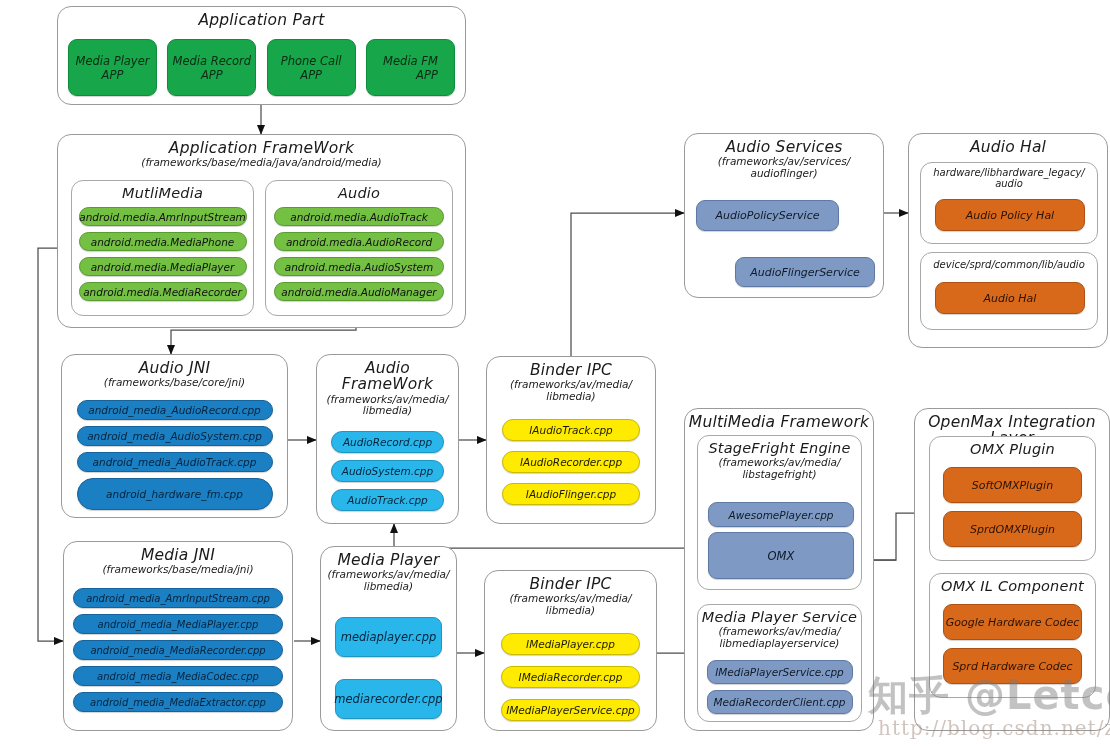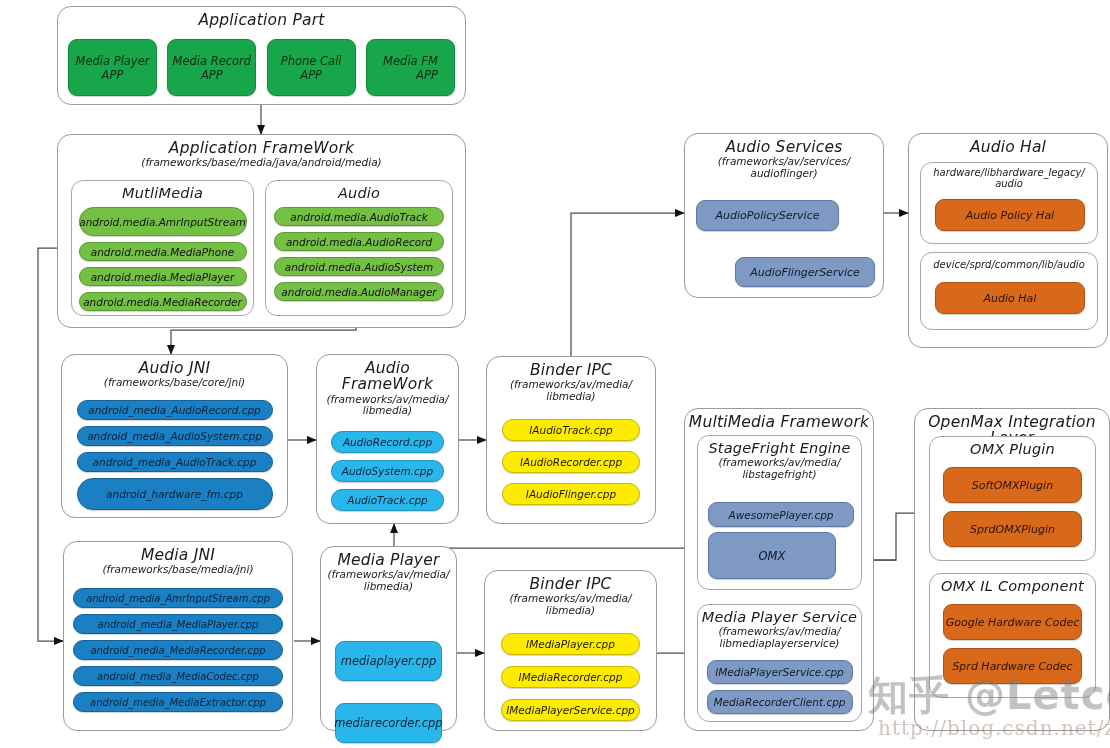--- a/index.html
+++ b/index.html
@@ -136,21 +136,21 @@
     </div>
   </div>
 
   <div class="grp" style="left:41px;top:134px;width:409px;height:194px;">
     <div class="grp-title">Application FrameWork</div>
     <div class="grp-sub">(frameworks/base/media/java/android/media)</div>
 
     <div class="grp sub" style="left:13px;top:45px;width:183px;height:136px;">
       <div class="grp-title sm">MutliMedia</div>
       <div class="pills" style="top:26px;gap:6px;">
-        <div class="pill round c-green" style="width:168px;height:29px;text-align:right;">android.media.AmrInputStream</div>
+        <div class="pill round c-green" style="width:168px;height:19px;text-align:right;">android.media.AmrInputStream</div>
         <div class="pill round c-green" style="width:168px;height:19px;">android.media.MediaPhone</div>
         <div class="pill round c-green" style="width:168px;height:19px;">android.media.MediaPlayer</div>
         <div class="pill round c-green" style="width:168px;height:19px;">android.media.MediaRecorder</div>
       </div>
     </div>
 
     <div class="grp sub" style="left:207px;top:45px;width:188px;height:136px;">
       <div class="grp-title sm">Audio</div>
       <div class="pills" style="top:26px;gap:6px;">
         <div class="pill round c-green" style="width:170px;height:19px;">android.media.AudioTrack</div>
@@ -227,21 +227,21 @@
       <div class="pill round c-bluedark" style="width:210px;height:20px;font-size:10px;">android_media_MediaCodec.cpp</div>
       <div class="pill round c-bluedark" style="width:210px;height:20px;font-size:10px;">android_media_MediaExtractor.cpp</div>
     </div>
   </div>
 
   <div class="grp" style="left:304px;top:546px;width:137px;height:185px;">
     <div class="grp-title">Media Player</div>
     <div class="grp-sub" style="white-space:pre-line;">(frameworks/av/media/
 libmedia)</div>
     <div class="pills" style="top:70px;gap:22px;">
-      <div class="pill rect c-bluecyan" style="width:107px;height:40px;margin-top:24px;">mediaplayer.cpp</div>
+      <div class="pill rect c-bluecyan" style="width:107px;height:40px;">mediaplayer.cpp</div>
       <div class="pill rect c-bluecyan" style="width:107px;height:40px;">mediarecorder.cpp</div>
     </div>
   </div>
 
   <div class="grp" style="left:468px;top:570px;width:173px;height:161px;">
     <div class="grp-title">Binder IPC</div>
     <div class="grp-sub" style="white-space:pre-line;">(frameworks/av/media/
 libmedia)</div>
     <div class="pills" style="top:62px;gap:11px;">
       <div class="pill round c-yellow" style="width:139px;height:22px;">IMediaPlayer.cpp</div>
@@ -251,21 +251,21 @@
   </div>
 
   <div class="grp" style="left:668px;top:408px;width:190px;height:323px;">
     <div class="grp-title">MultiMedia Framework</div>
 
     <div class="grp sub" style="left:12px;top:26px;width:165px;height:155px;">
       <div class="grp-title sm">StageFright Engine</div>
       <div class="grp-sub" style="white-space:pre-line;">(frameworks/av/media/
 libstagefright)</div>
       <div class="pill rect c-slate" style="position:absolute;left:10px;top:66px;width:146px;height:25px;font-size:10.5px;">AwesomePlayer.cpp</div>
-      <div class="pill rect c-slate" style="position:absolute;left:10px;top:96px;width:128px;height:47px;font-size:11.5px;">OMX</div>
+      <div class="pill rect c-slate" style="position:absolute;left:10px;top:96px;width:146px;height:47px;font-size:11.5px;">OMX</div>
     </div>
 
     <div class="grp sub" style="left:12px;top:195px;width:165px;height:118px;">
       <div class="grp-title sm">Media Player Service</div>
       <div class="grp-sub" style="white-space:pre-line;">(frameworks/av/media/
 libmediaplayerservice)</div>
       <div class="pills" style="top:55px;gap:6px;">
         <div class="pill rect c-slate" style="width:146px;height:24px;">IMediaPlayerService.cpp</div>
         <div class="pill rect c-slate" style="width:146px;height:24px;">MediaRecorderClient.cpp</div>
       </div>

